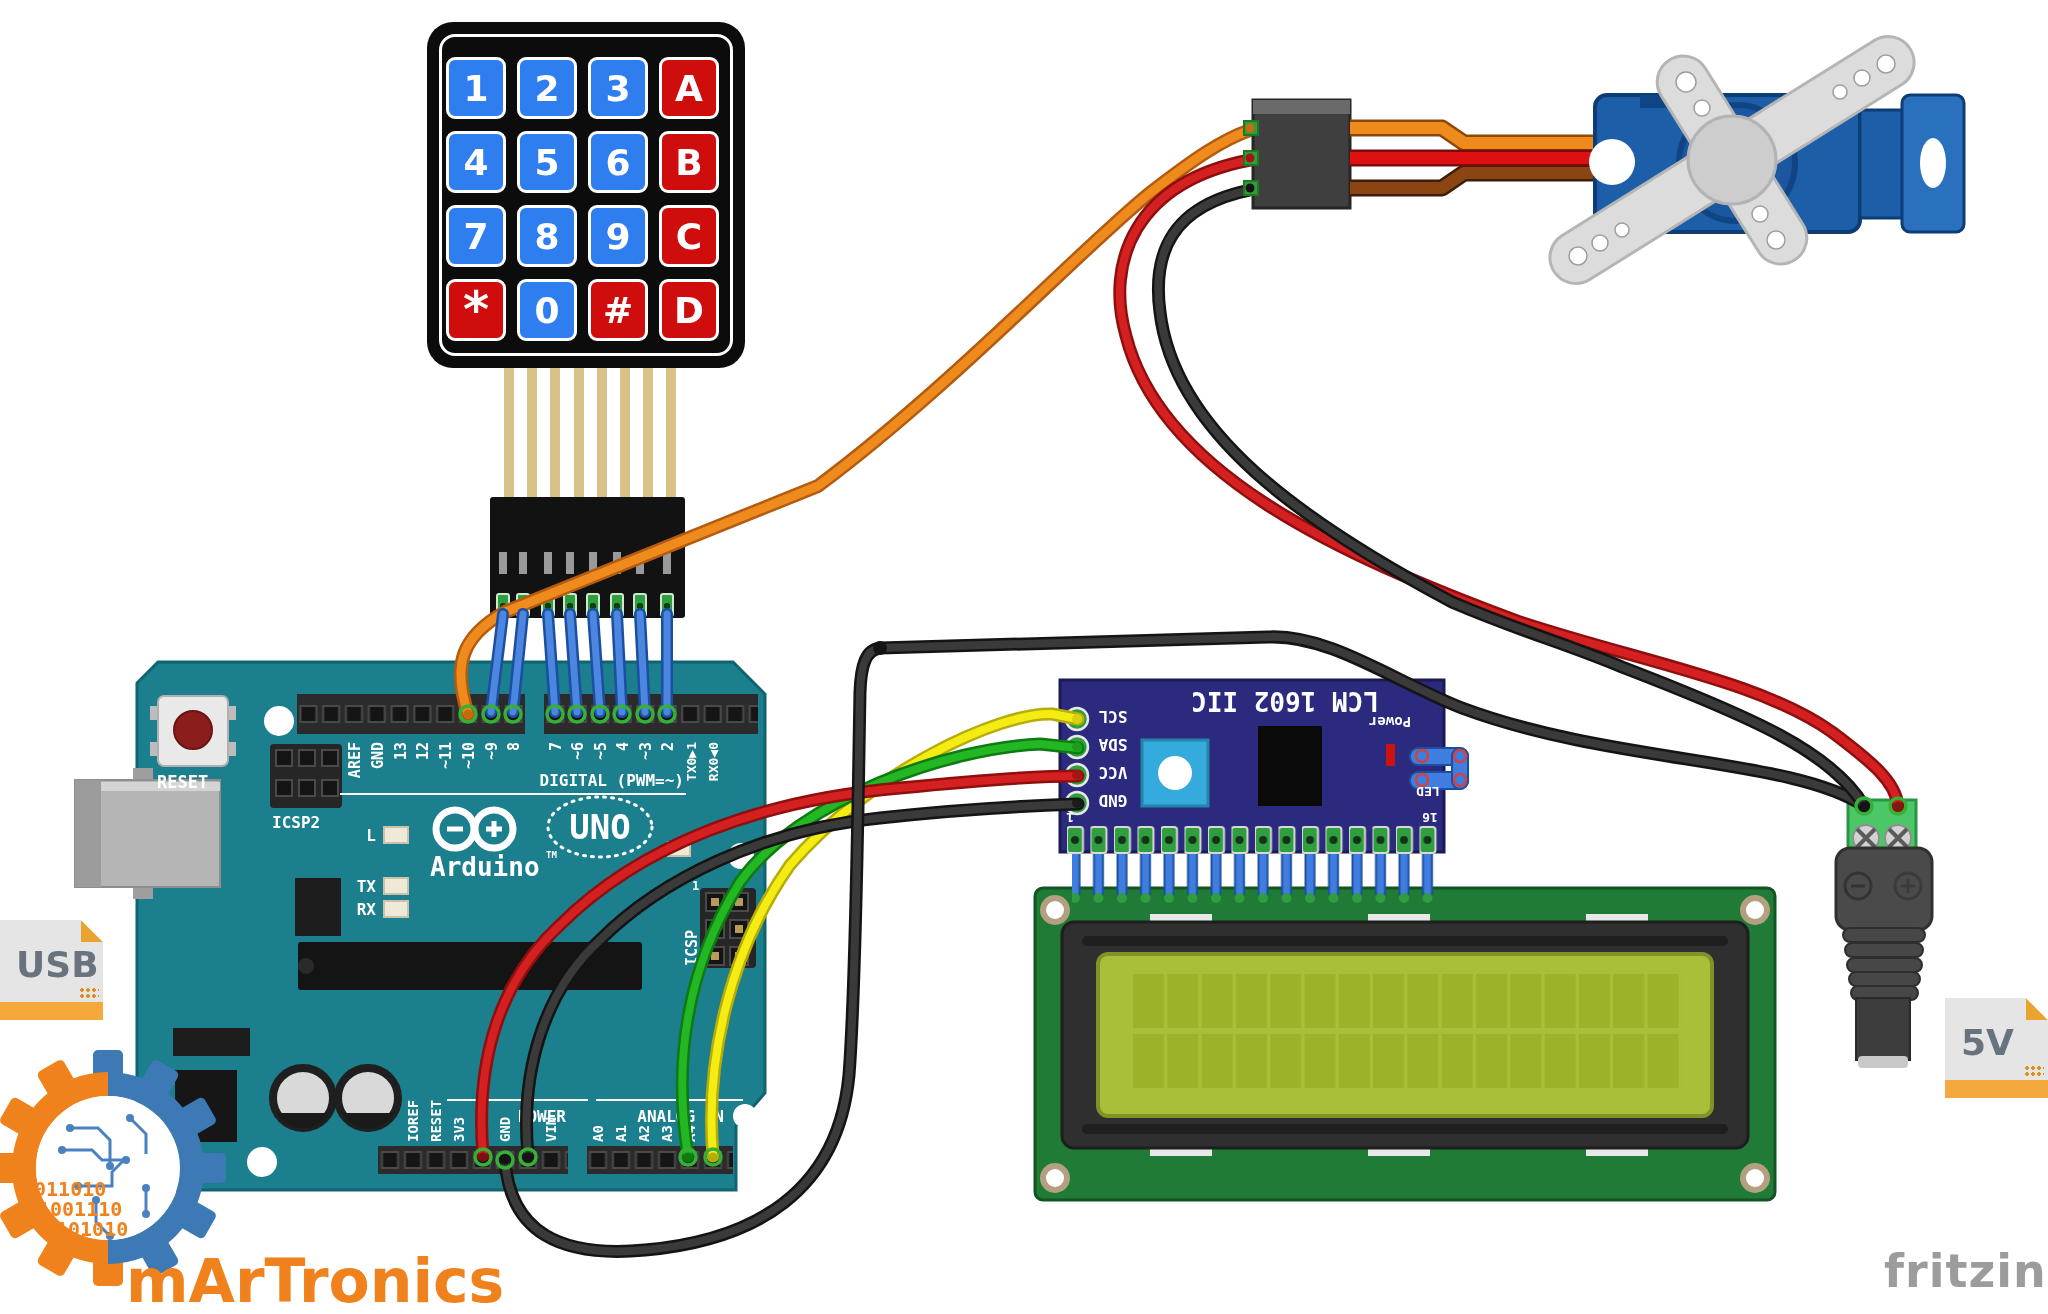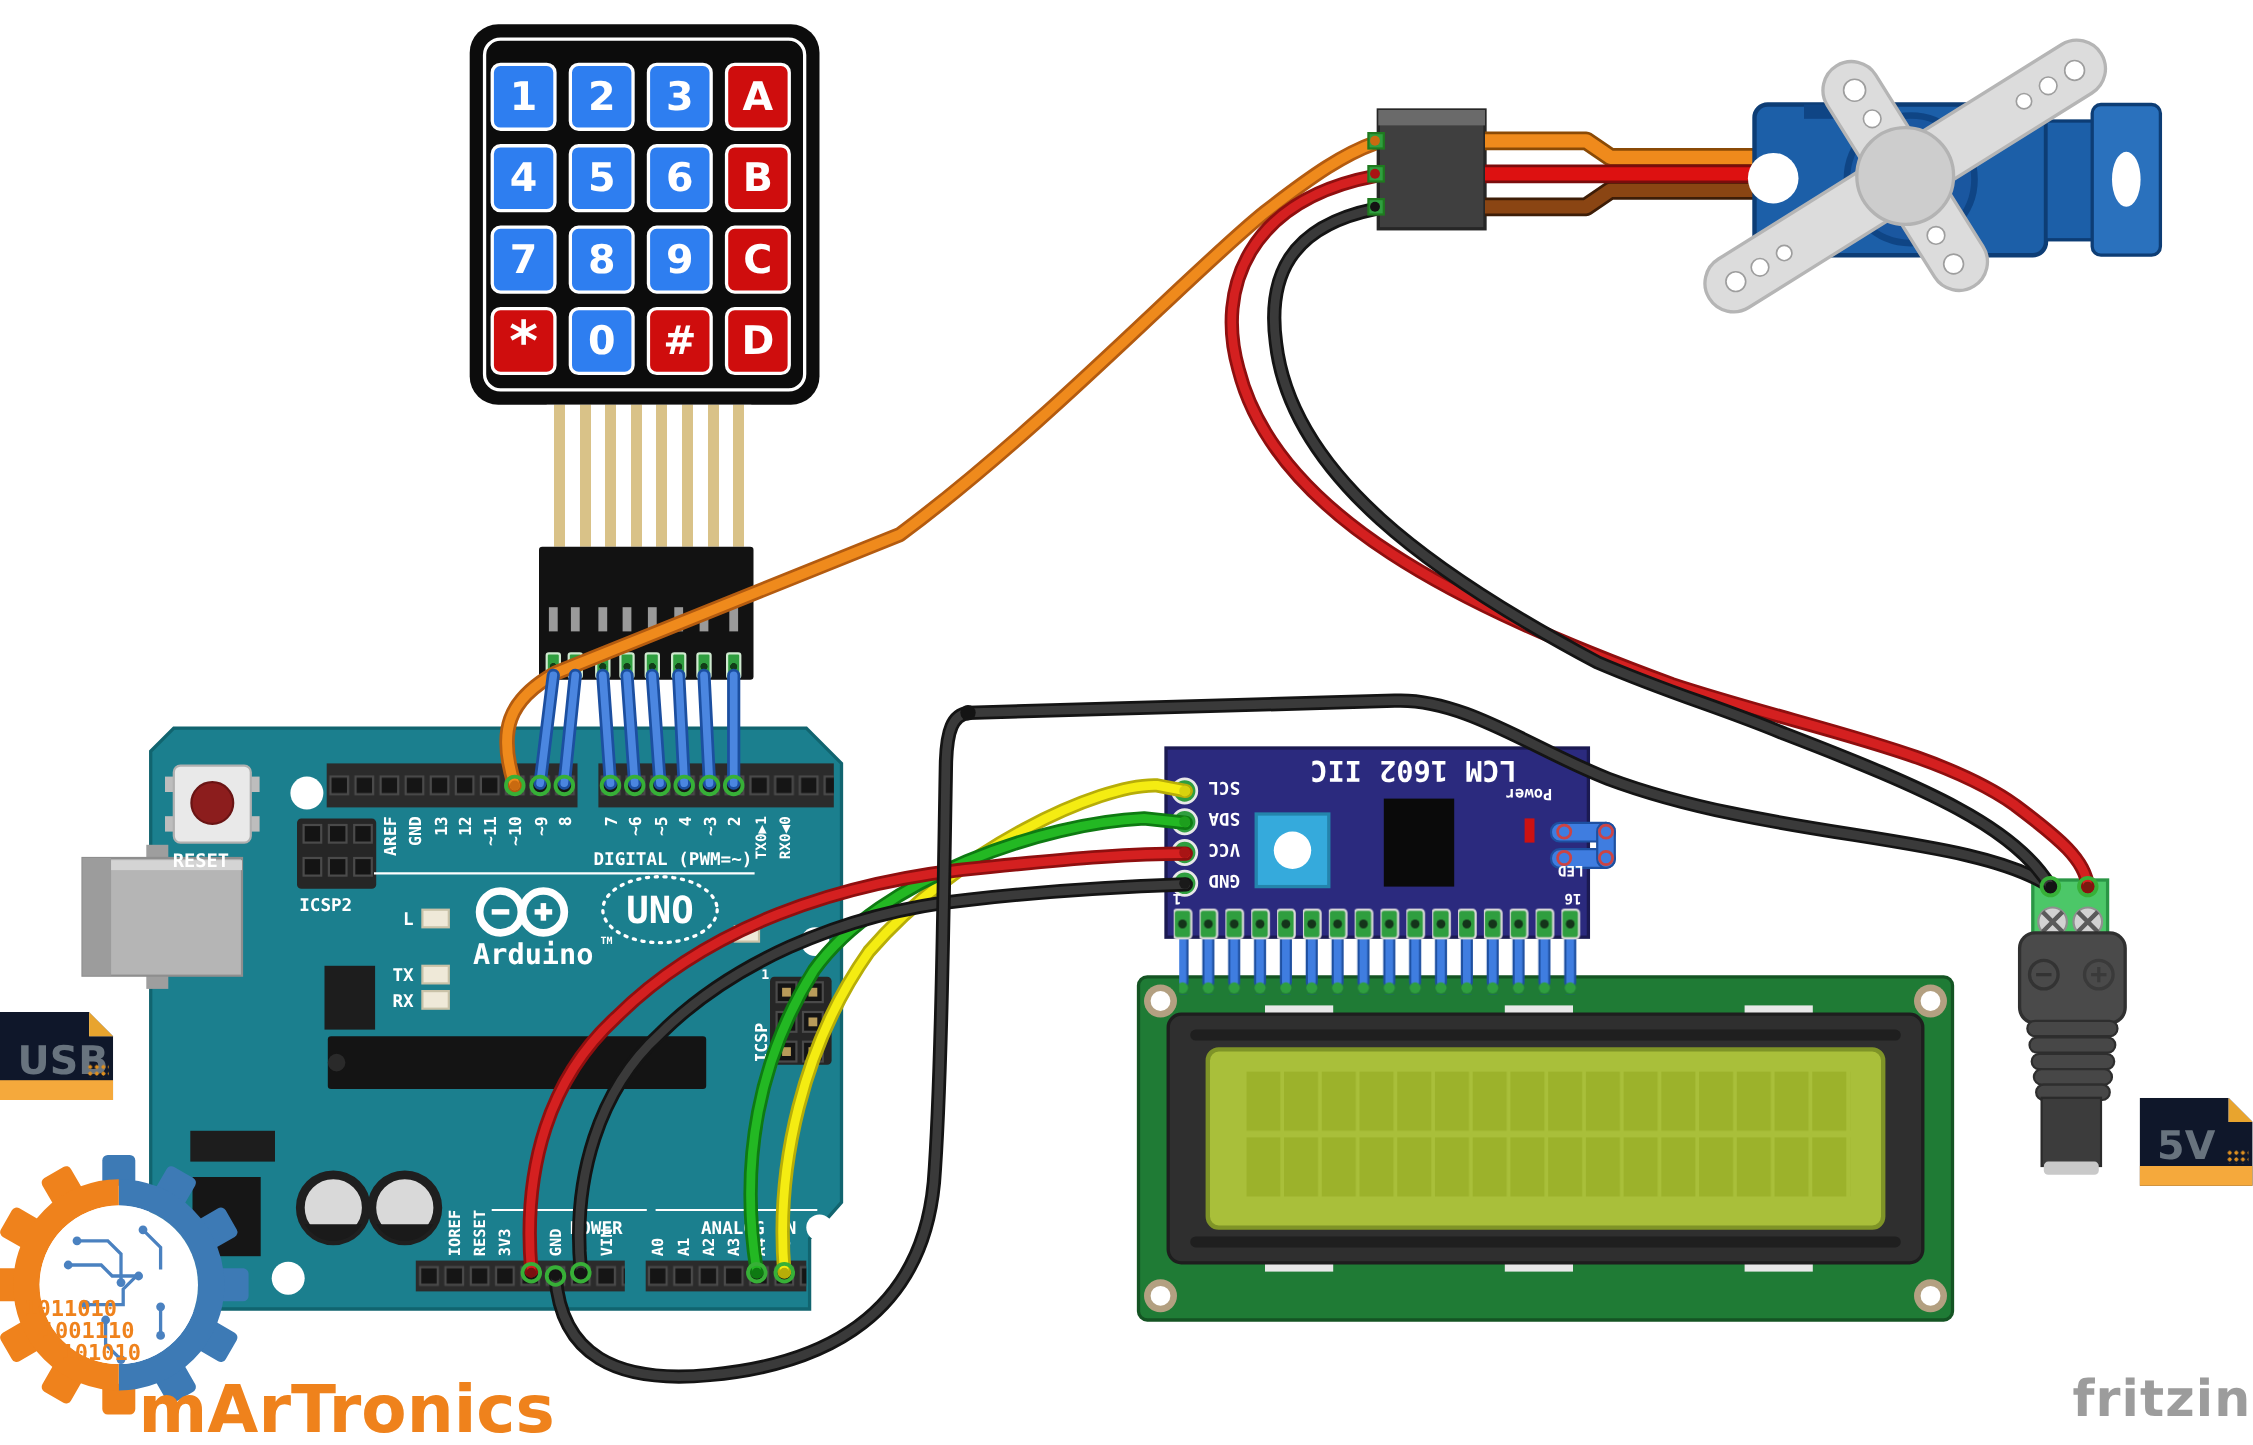--- a/index.html
+++ b/index.html
@@ -22,21 +22,21 @@
   
   #ribbon{position:absolute;left:497px;top:368px;width:186px;height:129px;z-index:2;
     background:repeating-linear-gradient(90deg,#fff 0 7px,#d9c288 7px 17px,#fff 17px 23.2px);}
   #kconn{position:absolute;left:490px;top:497px;width:195px;height:121px;background:#121212;
     border-radius:3px;z-index:2;}
   .slot{position:absolute;top:55px;width:8px;height:22px;background:#9a9a9a;}
   .pad{position:absolute;bottom:1px;width:14px;height:24px;background:#2f9e3f;border:2px solid #cfe9cf;
     border-radius:3px;box-sizing:border-box;
     background-image:radial-gradient(circle at 50% 55%, #123d18 3px, transparent 3.5px);}
   
-  .note{position:absolute;width:103px;height:80px;background:#0f172a;z-index:1;
+  .note{position:absolute;width:103px;height:100px;background:#e5e5e5;z-index:1;
     clip-path:polygon(0 0,81px 0,103px 22px,103px 100px,0 100px);}
   .note .fold{position:absolute;right:0;top:0;width:0;height:0;
     border-left:22px solid #e8a42e;border-top:22px solid #fff;}
   .note .strip{position:absolute;left:0;bottom:0;width:100%;height:18px;background:#f5a93c;}
   .note .txt{position:absolute;left:16px;top:24px;color:#68737e;font:600 36px "DejaVu Sans",sans-serif;}
   .note .dots{position:absolute;right:4px;bottom:20px;width:20px;height:13px;
     background-image:radial-gradient(circle,#de8f1f 1.6px,transparent 2px);background-size:6px 6px;}
   #note-usb{left:0;top:920px;}
   #note-5v{left:1945px;top:998px;}
   

